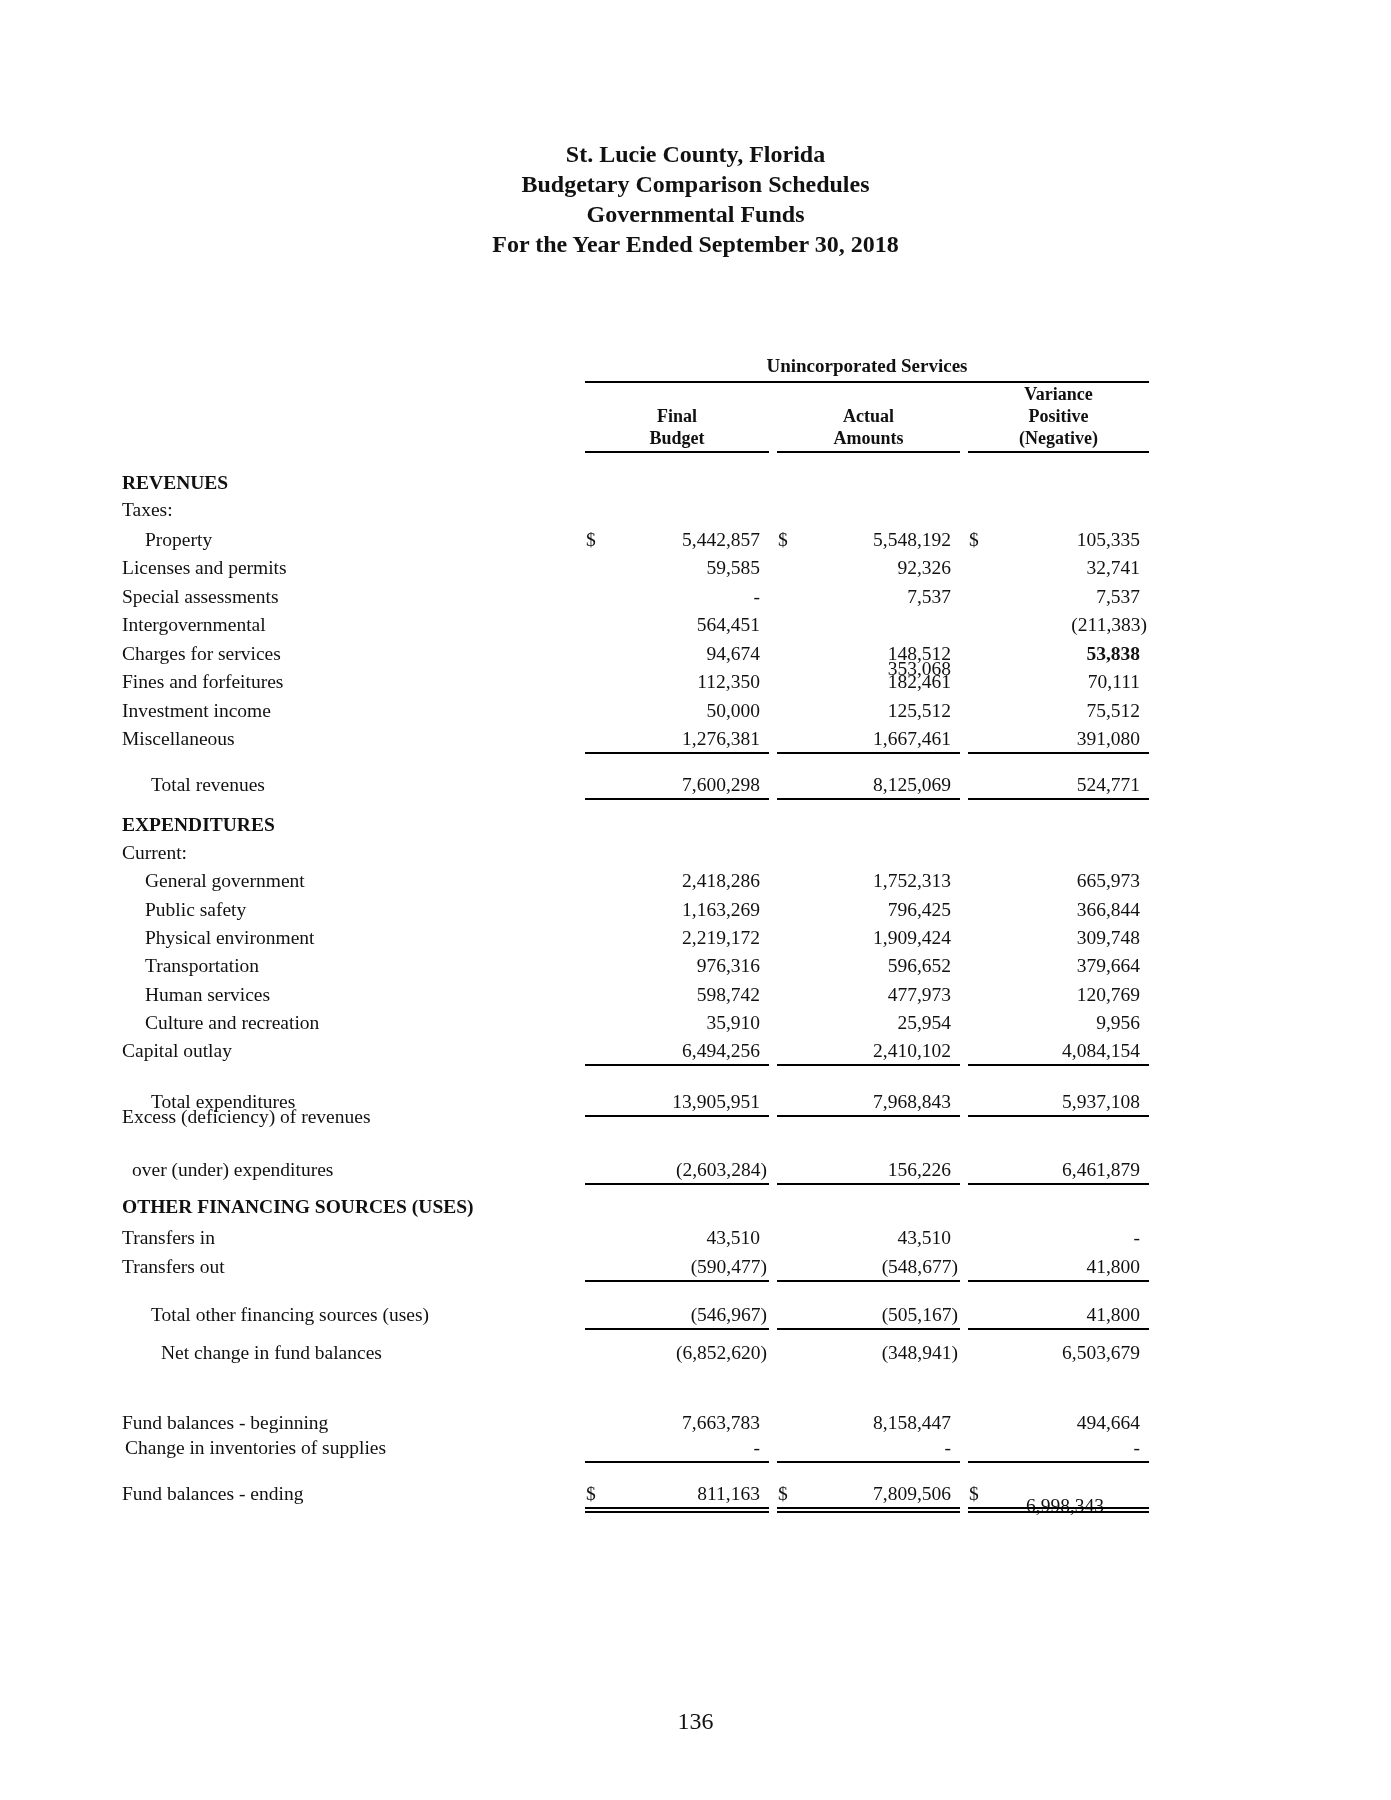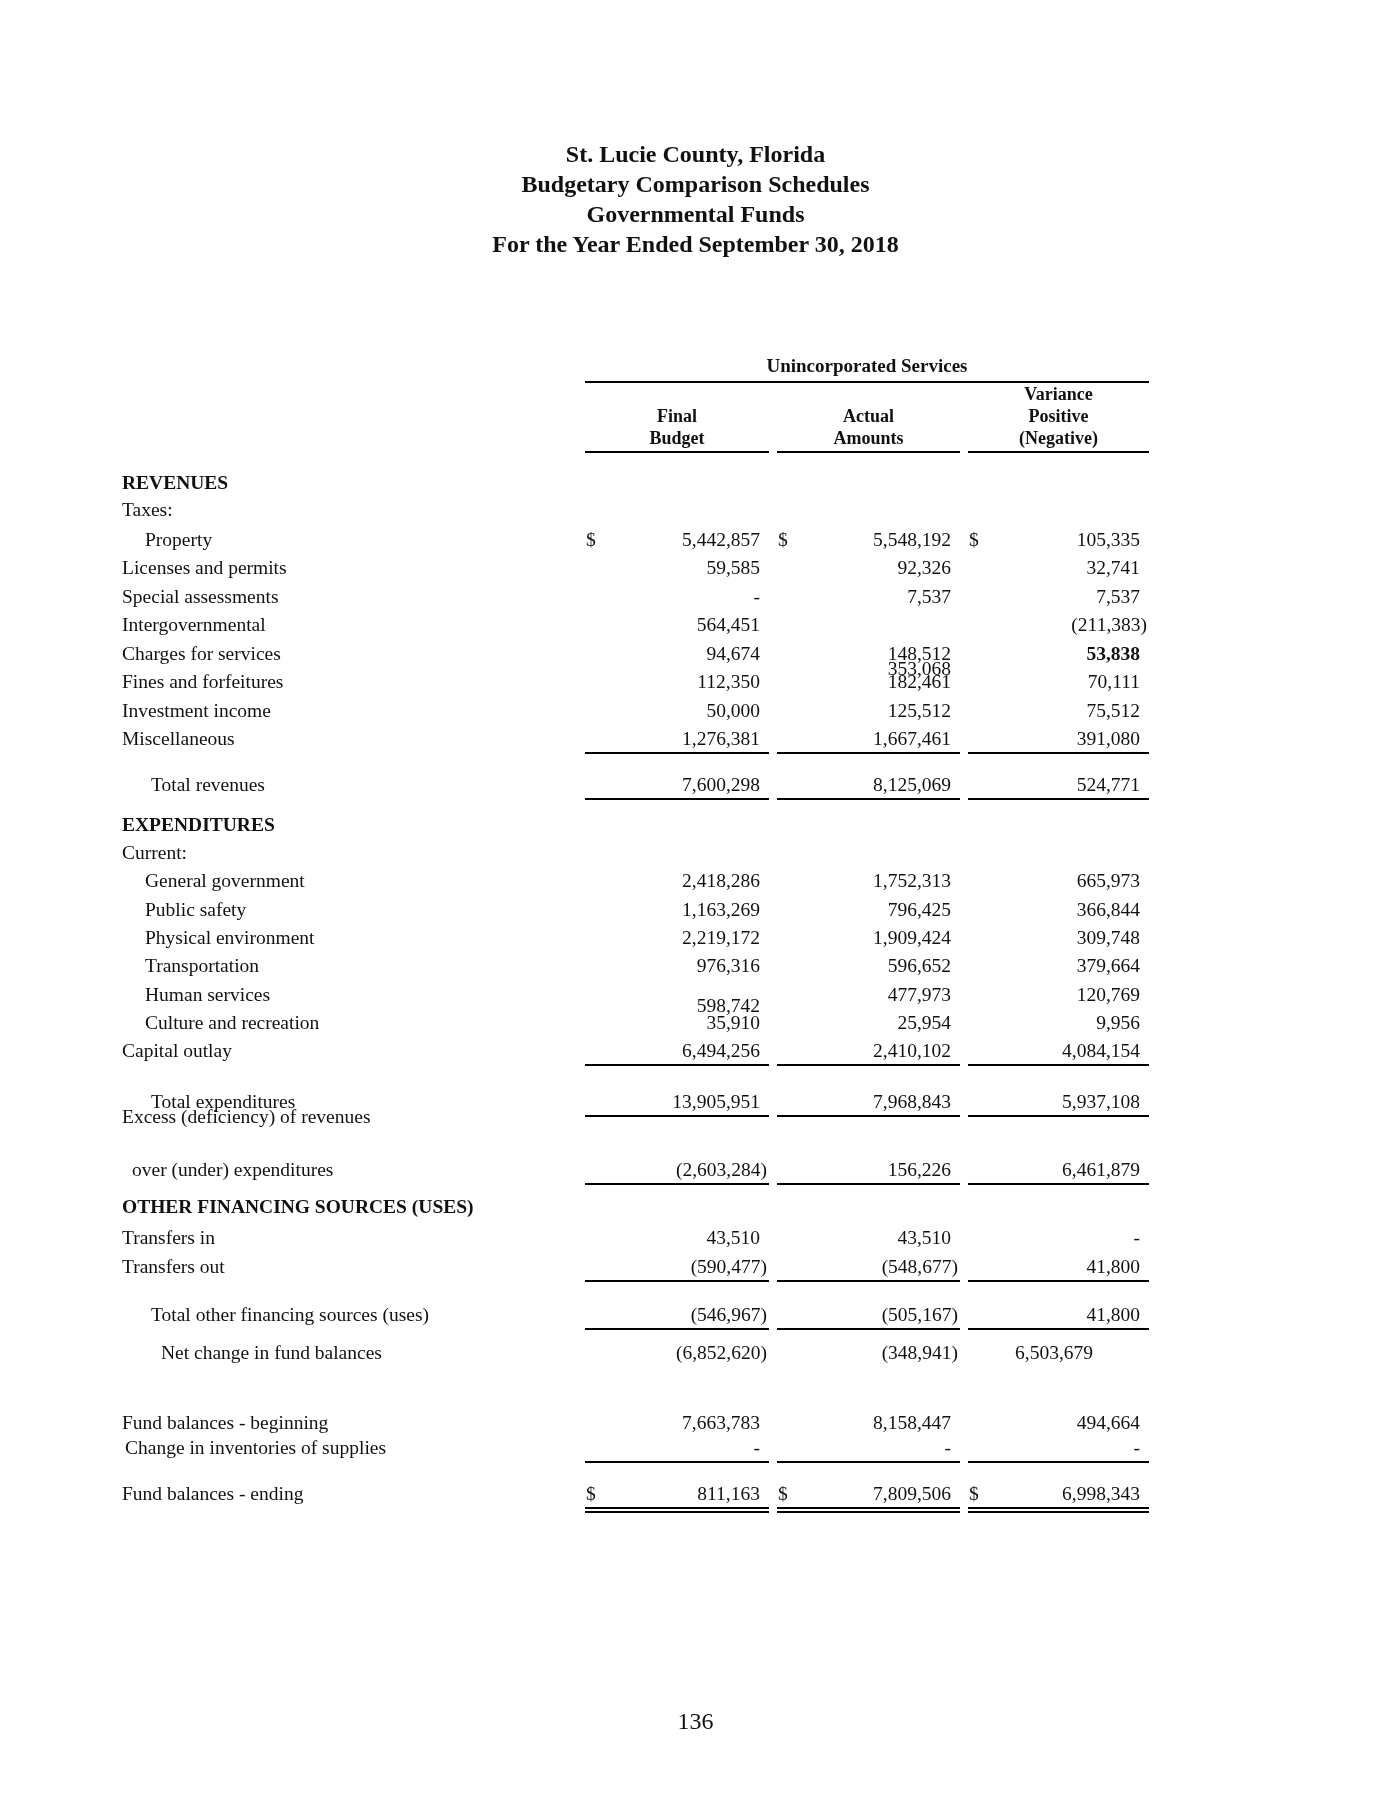--- a/index.html
+++ b/index.html
@@ -142,21 +142,21 @@
         <div class="num" style="left: 968px; width: 172px;">309,748</div>
       </div>
       <div class="row" style="top: 953px;">
         <div class="lbl" style="left: 145px;">Transportation</div>
         <div class="num" style="left: 585px; width: 175px;">976,316</div>
         <div class="num" style="left: 777px; width: 174px;">596,652</div>
         <div class="num" style="left: 968px; width: 172px;">379,664</div>
       </div>
       <div class="row" style="top: 982px;">
         <div class="lbl" style="left: 145px;">Human services</div>
-        <div class="num" style="left: 585px; width: 175px; margin-top: 11px;">598,742</div>
+        <div class="num" style="left: 585px; width: 175px;">598,742</div>
         <div class="num" style="left: 777px; width: 174px;">477,973</div>
         <div class="num" style="left: 968px; width: 172px;">120,769</div>
       </div>
       <div class="row" style="top: 1010px;">
         <div class="lbl" style="left: 145px;">Culture and recreation</div>
         <div class="num" style="left: 585px; width: 175px;">35,910</div>
         <div class="num" style="left: 777px; width: 174px;">25,954</div>
         <div class="num" style="left: 968px; width: 172px;">9,956</div>
       </div>
       <div class="row" style="top: 1038px;">
@@ -213,21 +213,21 @@
         <div class="rule" style="left: 585px; width: 184px; top: 26px;"></div>
         <div class="num" style="left: 777px; width: 181px;">(505,167)</div>
         <div class="rule" style="left: 777px; width: 183px; top: 26px;"></div>
         <div class="num" style="left: 968px; width: 172px;">41,800</div>
         <div class="rule" style="left: 968px; width: 181px; top: 26px;"></div>
       </div>
       <div class="row" style="top: 1340px;">
         <div class="lbl" style="left: 161px;">Net change in fund balances</div>
         <div class="num" style="left: 585px; width: 182px;">(6,852,620)</div>
         <div class="num" style="left: 777px; width: 181px;">(348,941)</div>
-        <div class="num" style="left: 968px; width: 172px; text-align: center;">6,503,679</div>
+        <div class="num" style="left: 968px; width: 172px;">6,503,679</div>
       </div>
       <div class="row" style="top: 1410px;">
         <div class="lbl" style="left: 122px;">Fund balances - beginning</div>
         <div class="num" style="left: 585px; width: 175px;">7,663,783</div>
         <div class="num" style="left: 777px; width: 174px;">8,158,447</div>
         <div class="num" style="left: 968px; width: 172px;">494,664</div>
       </div>
       <div class="row" style="top: 1435px;">
         <div class="lbl" style="left: 125px;">Change in inventories of supplies</div>
         <div class="num" style="left: 585px; width: 175px;">-</div>
@@ -238,20 +238,20 @@
         <div class="rule" style="left: 968px; width: 181px; top: 26px;"></div>
       </div>
       <div class="row" style="top: 1481px;">
         <div class="lbl" style="left: 122px;">Fund balances - ending</div>
         <div class="num" style="left: 585px; width: 175px;">811,163</div>
         <div class="dollar" style="left: 586px;">$</div>
         <div class="rule" style="left: 585px; width: 184px; top: 26px; height: 2px; box-shadow: rgb(0, 0, 0) 0px 4px 0px;"></div>
         <div class="num" style="left: 777px; width: 174px;">7,809,506</div>
         <div class="dollar" style="left: 778px;">$</div>
         <div class="rule" style="left: 777px; width: 183px; top: 26px; height: 2px; box-shadow: rgb(0, 0, 0) 0px 4px 0px;"></div>
-        <div class="num" style="left: 968px; width: 172px;">6,998,343</div>
+        <div class="num" style="left: 932px; width: 172px; margin-top: 12px;">6,998,343</div>
         <div class="dollar" style="left: 969px;">$</div>
         <div class="rule" style="left: 968px; width: 181px; top: 26px; height: 2px; box-shadow: rgb(0, 0, 0) 0px 4px 0px;"></div>
       </div>
     </div>
 
   <div class="page-num">136</div>
 </div>
 
 </body></html>

